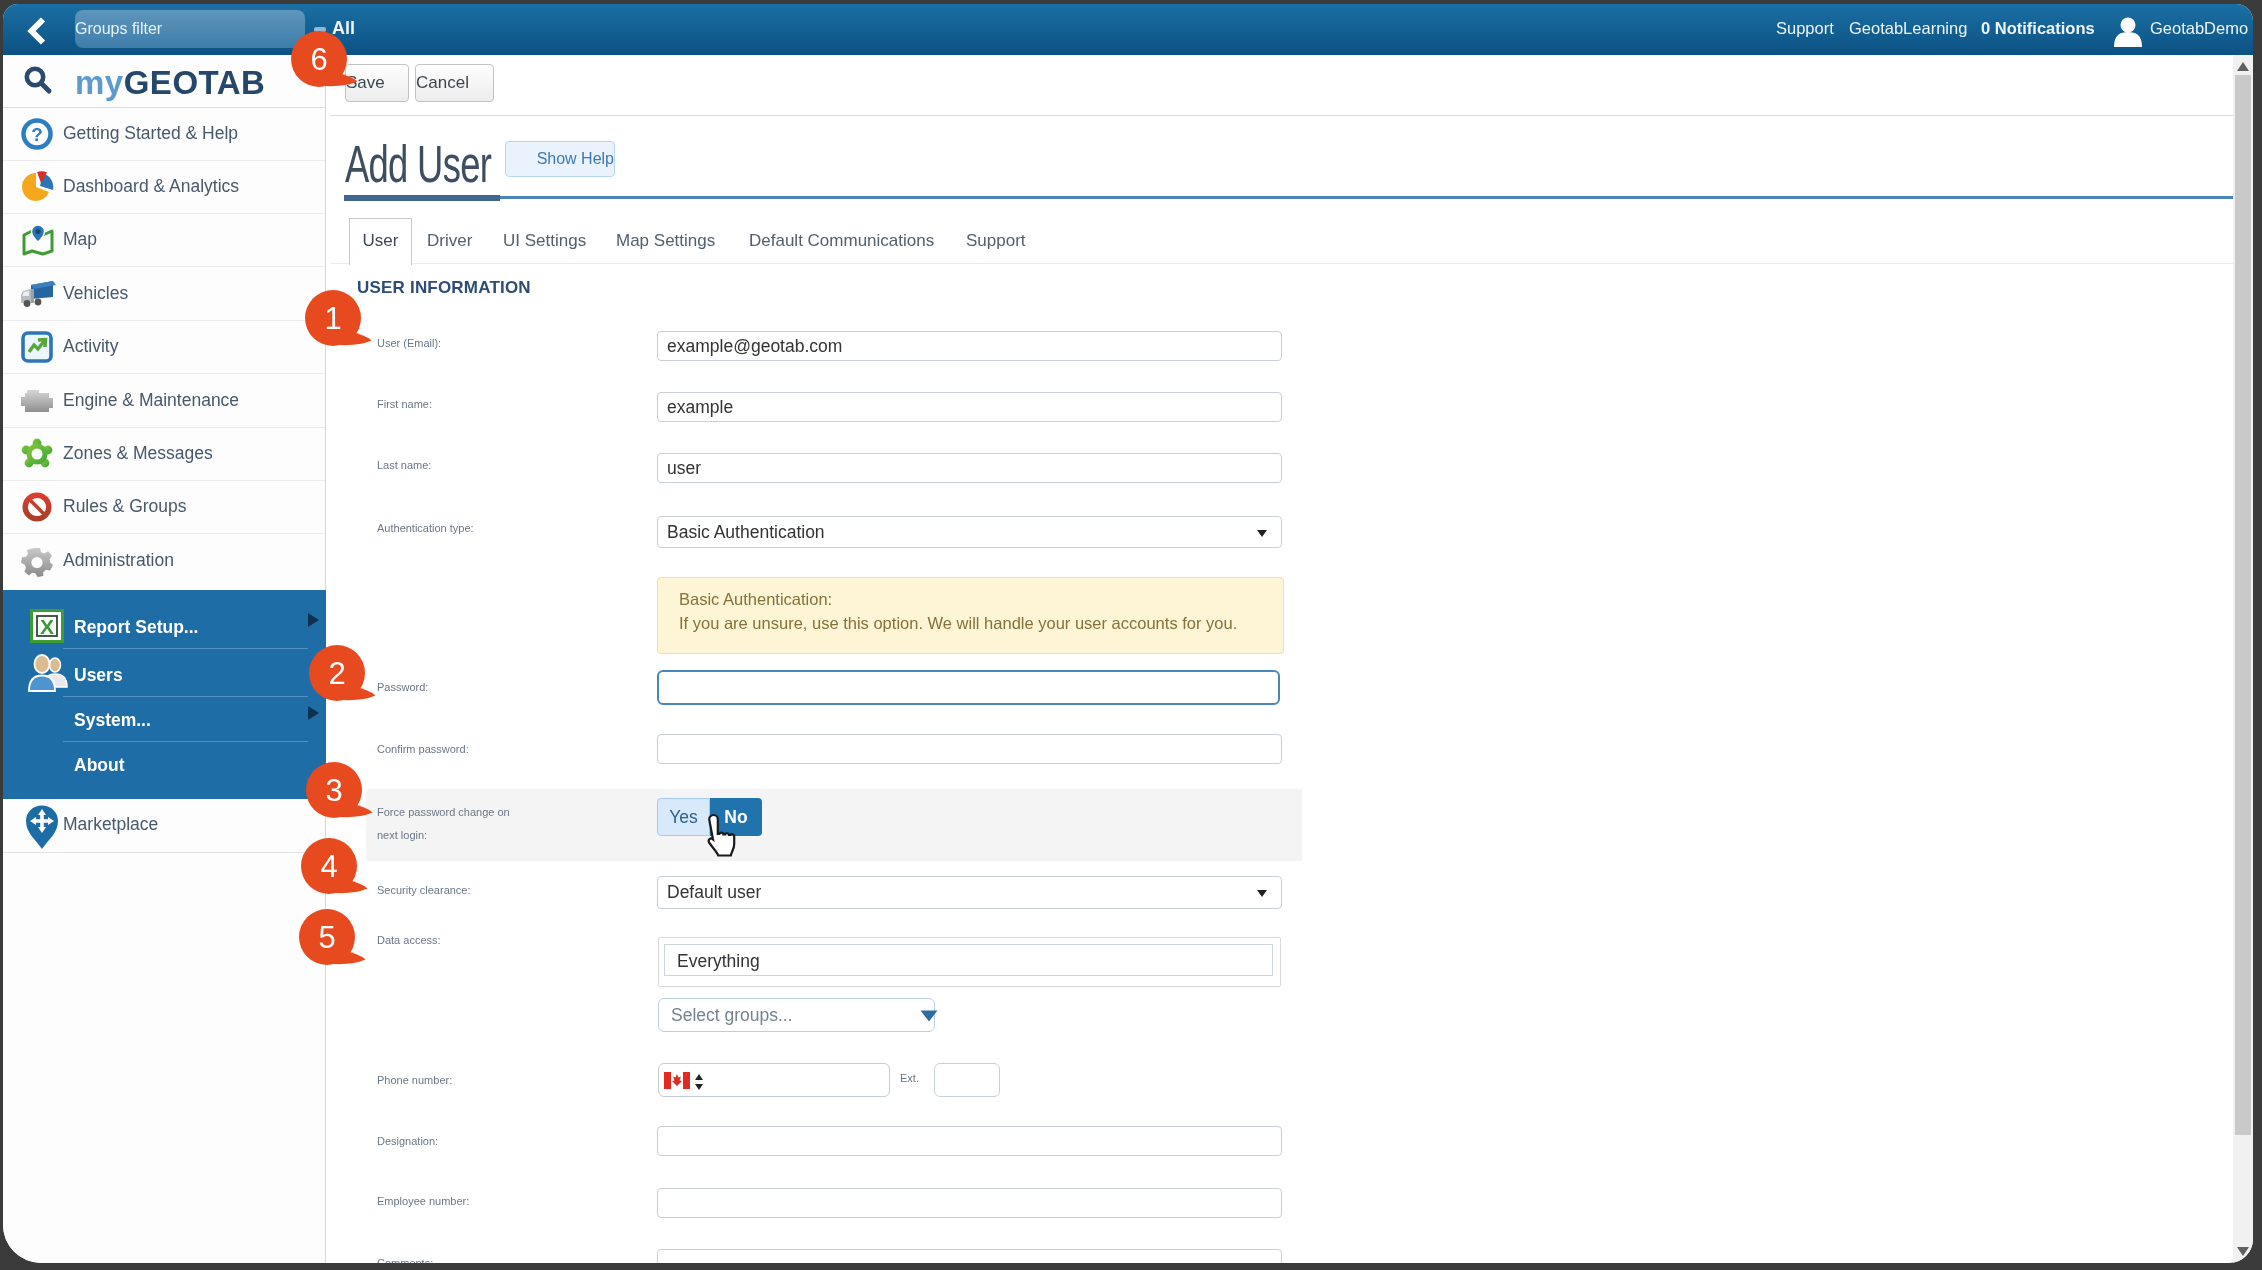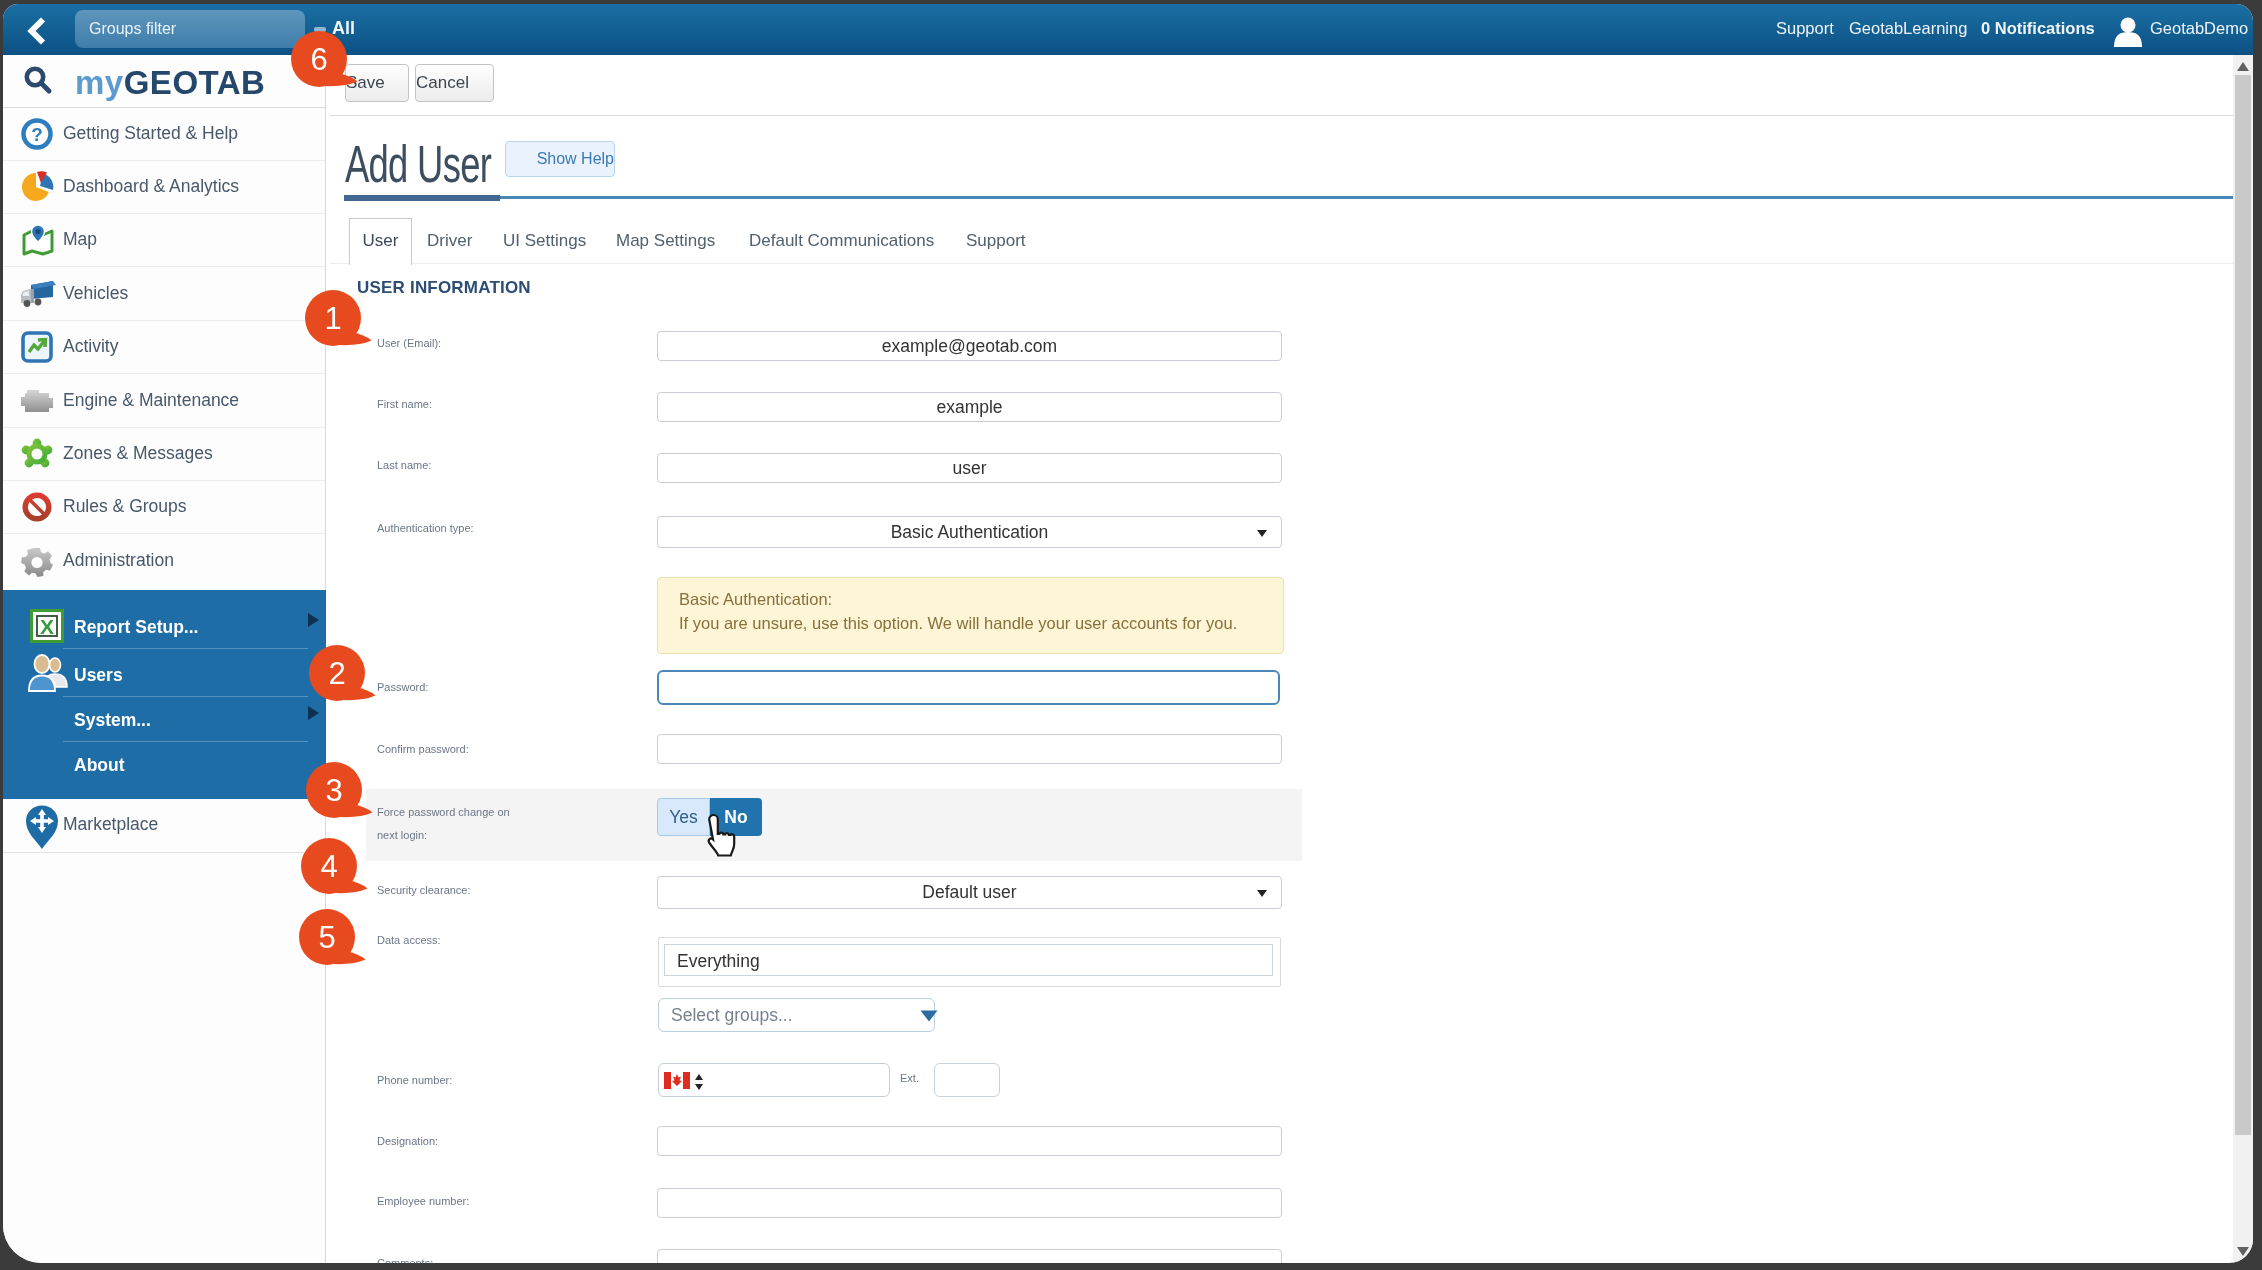--- a/index.html
+++ b/index.html
@@ -6,36 +6,36 @@
   body{width:2262px;height:1270px;background:#3b3b3b;overflow:hidden;
        font-family:"Liberation Sans",sans-serif;}
   .a{position:absolute;}
   #win{position:absolute;left:3px;top:4px;width:2250px;height:1259px;
        background:#fff;border-radius:15px 17px 24px 38px;overflow:hidden;}
   
   #hdr{left:0;top:0;width:100%;height:51px;
        background:linear-gradient(#1a6fa4,#0d5183);}
   #gfilter{left:72px;top:6px;width:230px;height:38px;border-radius:8px;
        background:linear-gradient(#5e96bc,#3e7dab);
-       color:#e9f2f9;font-size:16px;line-height:38px;padding-left:14px;box-sizing:border-box;}
+       color:#e9f2f9;font-size:16px;line-height:38px;box-sizing:border-box;}
   .hlink{top:15px;color:#eef4f9;font-size:16.5px;white-space:nowrap;}
   
   #side{left:0;top:51px;width:322px;bottom:0;background:#fdfdfd;border-right:1px solid #d8d8d8;}
   .mrow{left:0;width:322px;border-top:1px solid #ececec;background:#fdfdfd;}
   .mtext{left:60px;font-size:17.5px;color:#47586b;white-space:nowrap;}
   #bluemenu{left:0;top:535px;width:323px;height:209px;background:#1f6da7;}
   .btext{color:#fff;font-size:17.5px;left:71px;white-space:nowrap;}
   .bdiv{left:60px;width:245px;height:1px;background:rgba(255,255,255,0.25);}
   .barr{width:0;height:0;border-left:11px solid #0e3152;border-top:7px solid transparent;
         border-bottom:7px solid transparent;left:305px;}
   
   .btn{background:linear-gradient(#fefefe,#ececec);border:1px solid #c3c3c3;border-radius:4px;
        font-size:17px;color:#3c4650;text-align:left;}
   .inp{left:654px;width:605px;height:28px;border:1px solid #c9ced4;border-radius:4px;
-       background:#fff;font-size:17.5px;color:#333;padding:0 9px;line-height:28px;text-align:center;}
+       background:#fff;font-size:17.5px;color:#333;padding:0 9px;line-height:28px;}
   .lbl{left:374px;font-size:11px;color:#6b7786;white-space:nowrap;}
   .caret{width:0;height:0;border-top:7px solid #222;border-left:5px solid transparent;
          border-right:5px solid transparent;}
   .tablbl{top:227px;font-size:17px;color:#51606e;white-space:nowrap;}
   .mk{width:74px;height:62px;}
   .mk text{fill:#fff;font-size:31px;font-family:"Liberation Sans",sans-serif;text-anchor:middle;}
   svg text{font-family:"Liberation Sans",sans-serif;}
 </style>
 </head>
 <body>

